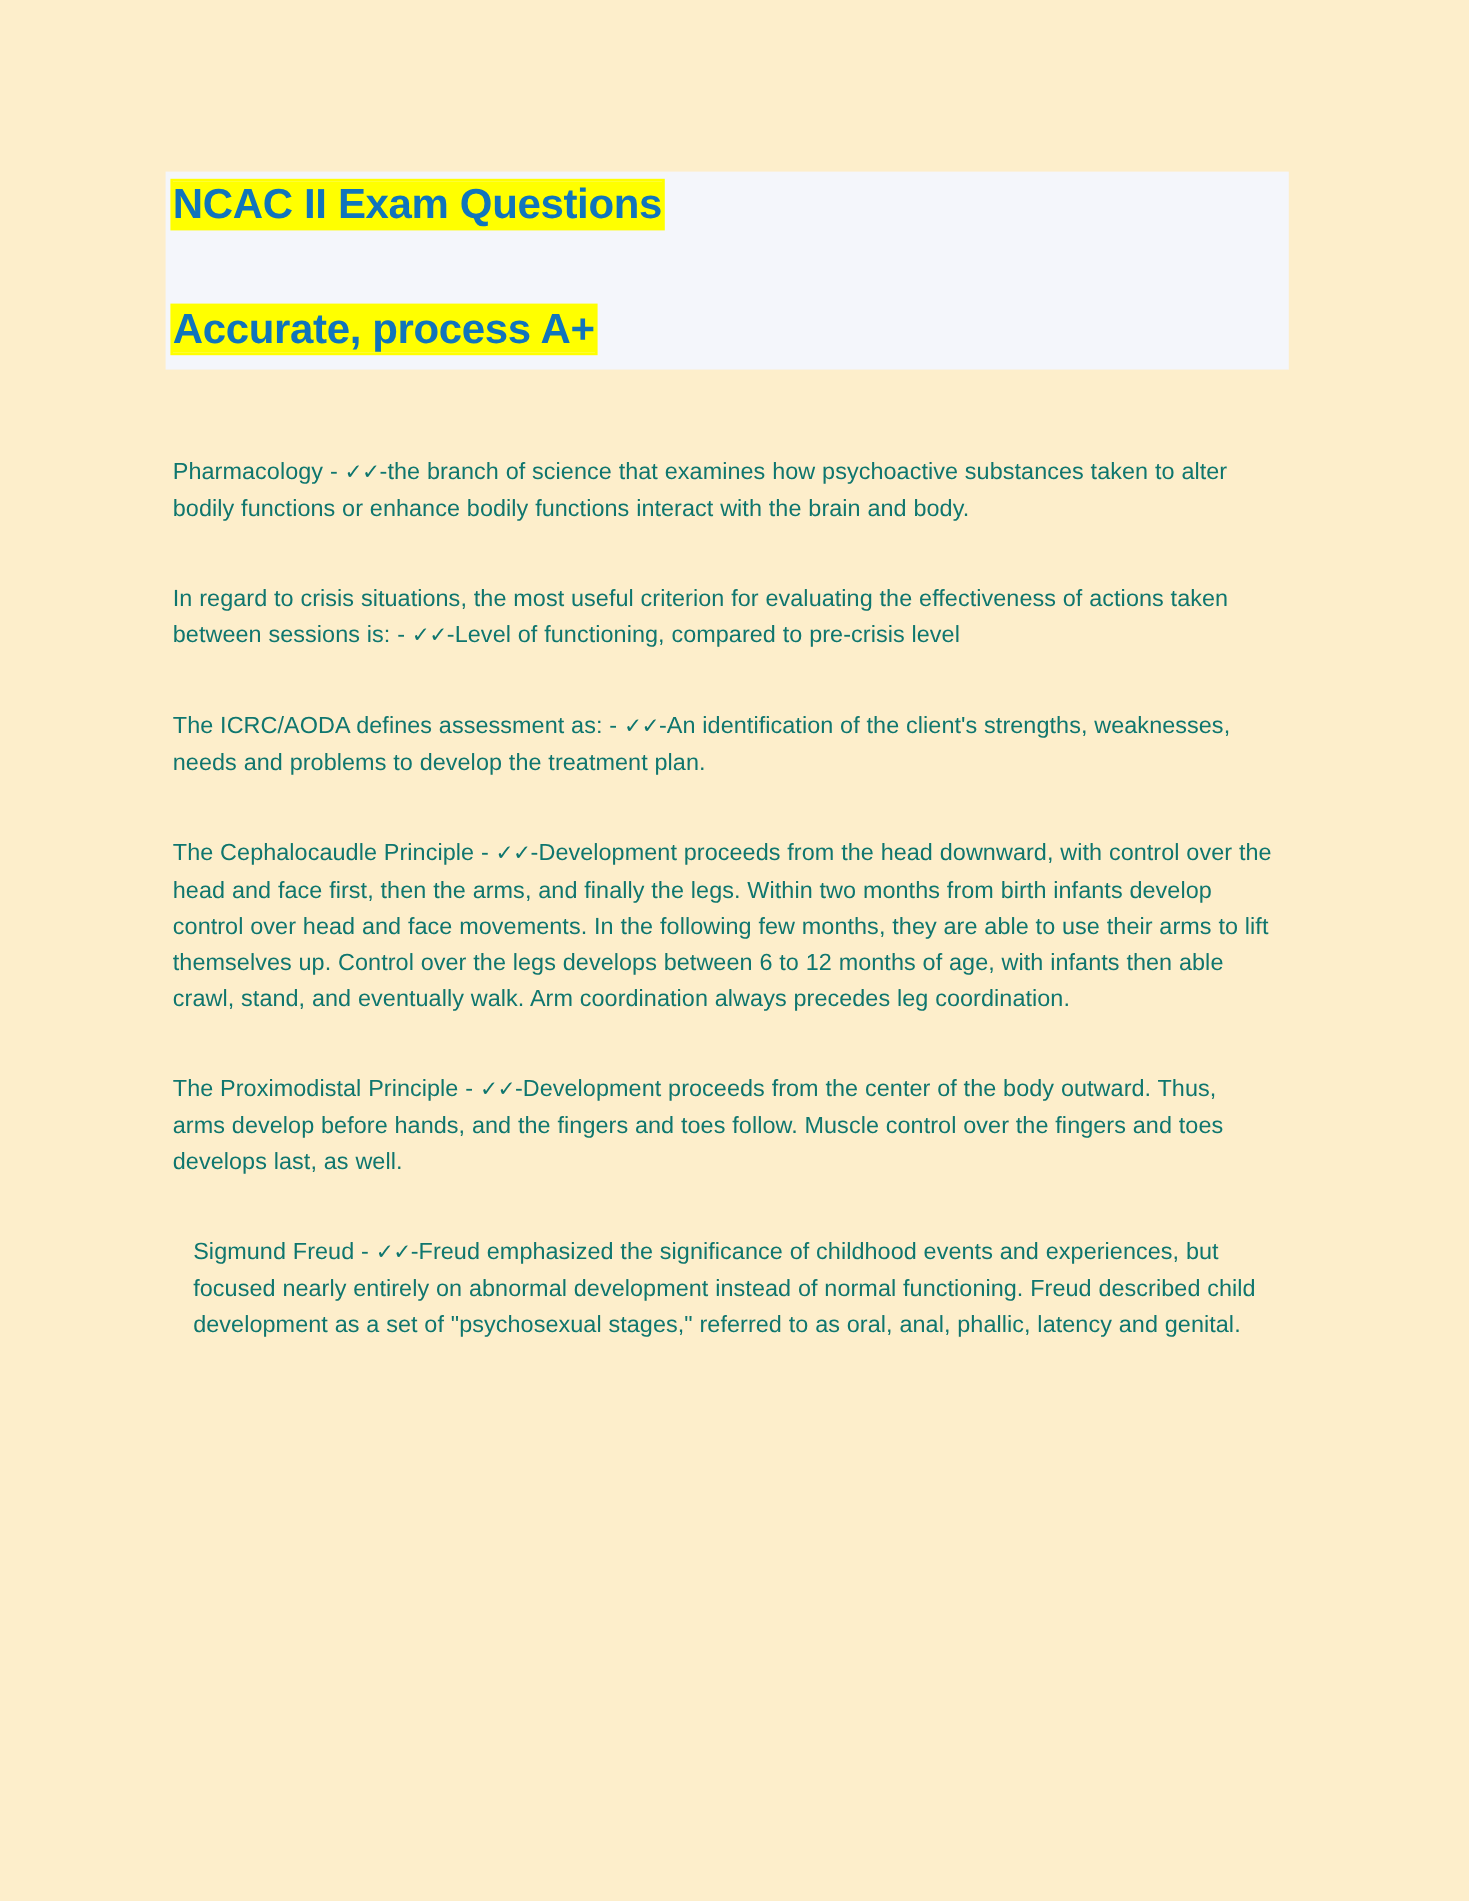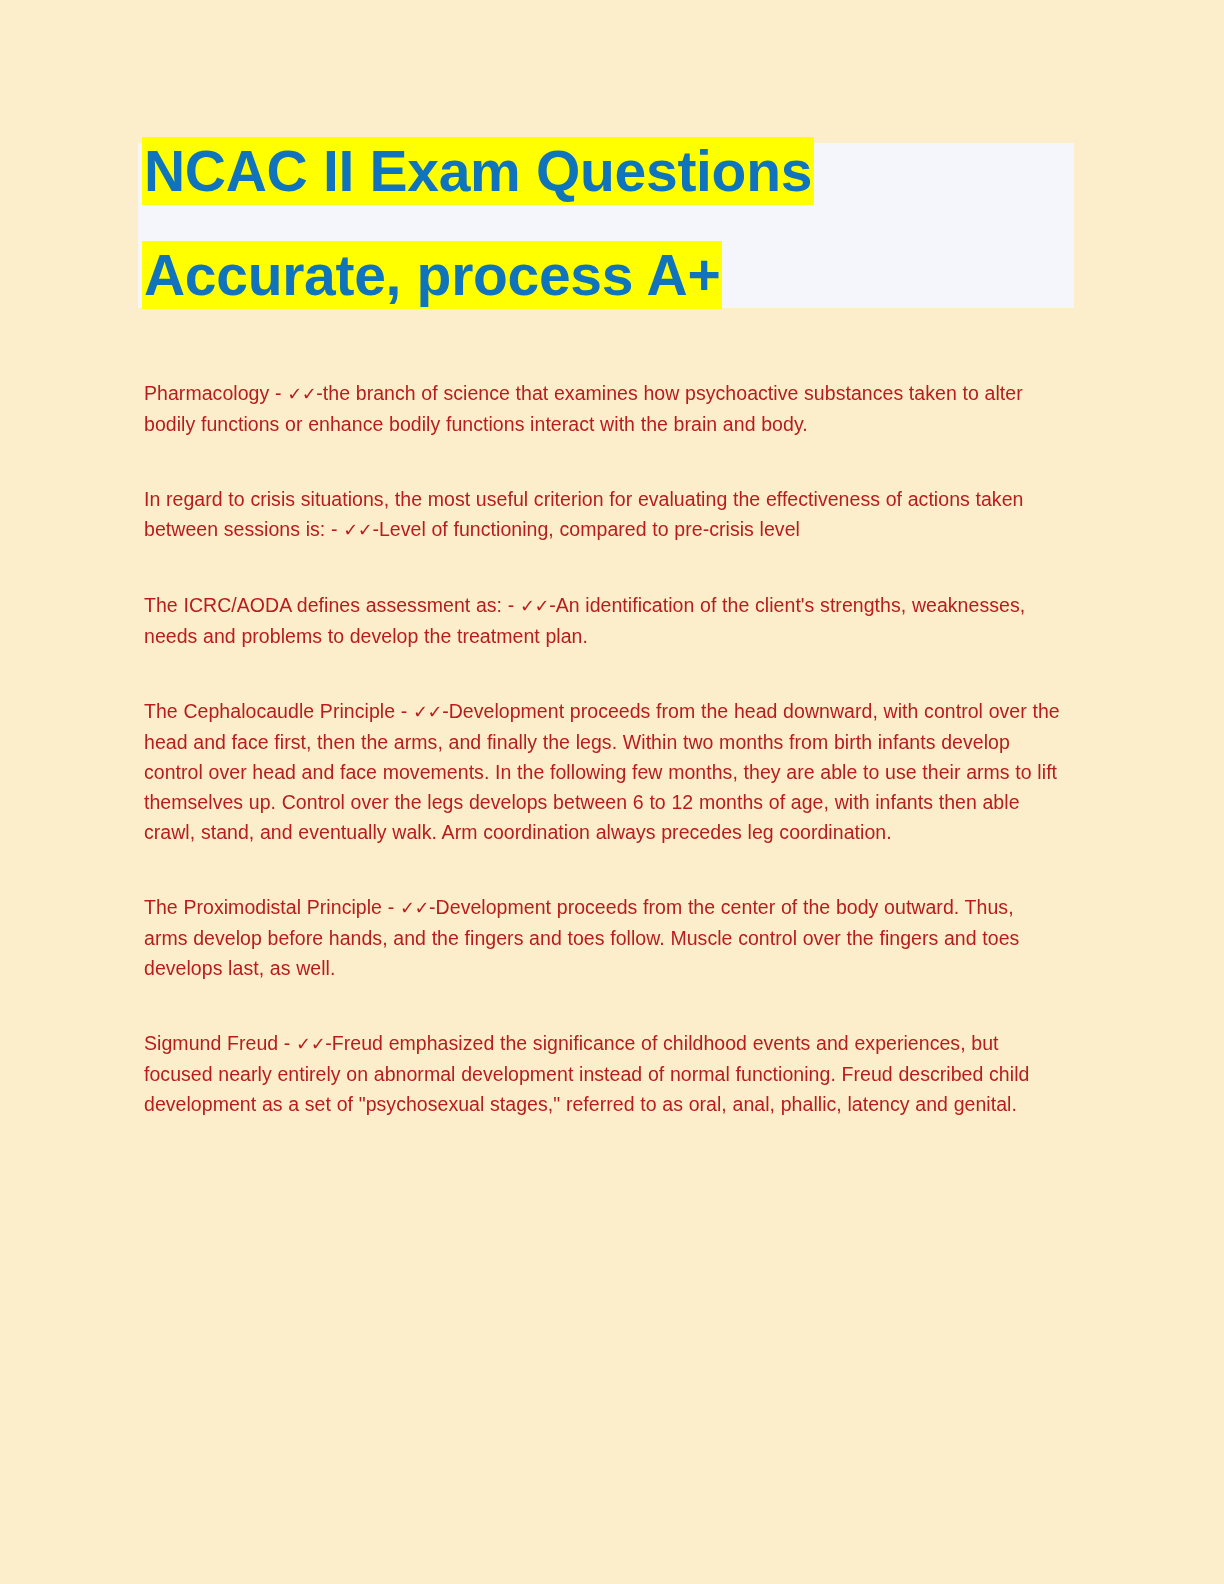--- a/index.html
+++ b/index.html
@@ -38,21 +38,21 @@
 
   
   #doc-title {
     position: absolute;
     left: 144px;
     top: 145px;
     width: 880px;
     margin: 0;
     padding: 0;
     font-family: "Liberation Sans Narrow", "Liberation Sans", sans-serif;
-    font-size: 57px;
+    font-size: 35px;
     font-weight: bold;
     line-height: 52px;
     letter-spacing: -0.3px;
     color: #1074bc;
     white-space: pre-wrap;
   }
   #doc-title .hl {
     background: #ffff00;
     box-shadow: 0 0 0 2px #ffff00;
   }
@@ -63,27 +63,28 @@
     left: 144px;
     top: 378px;
     width: 918px;
   }
   .qa-block {
     margin: 0 0 45px 0;
     padding: 0;
     font-family: "Liberation Sans Narrow", "Liberation Sans", sans-serif;
     font-size: 19.5px;
     line-height: 30px;
-    color: #b91c1c;
+    color: #0f766e;
     letter-spacing: 0.05px;
     text-align: left;
     word-spacing: 0.2px;
   }
   .qa-block:last-child {
     margin-bottom: 0;
+    margin-left: 17px;
   }
   .chk {
     font-family: "DejaVu Sans", sans-serif;
     font-weight: bold;
     font-size: 18px;
     letter-spacing: -0.5px;
   }
 </style>
 </head>
 <body>

